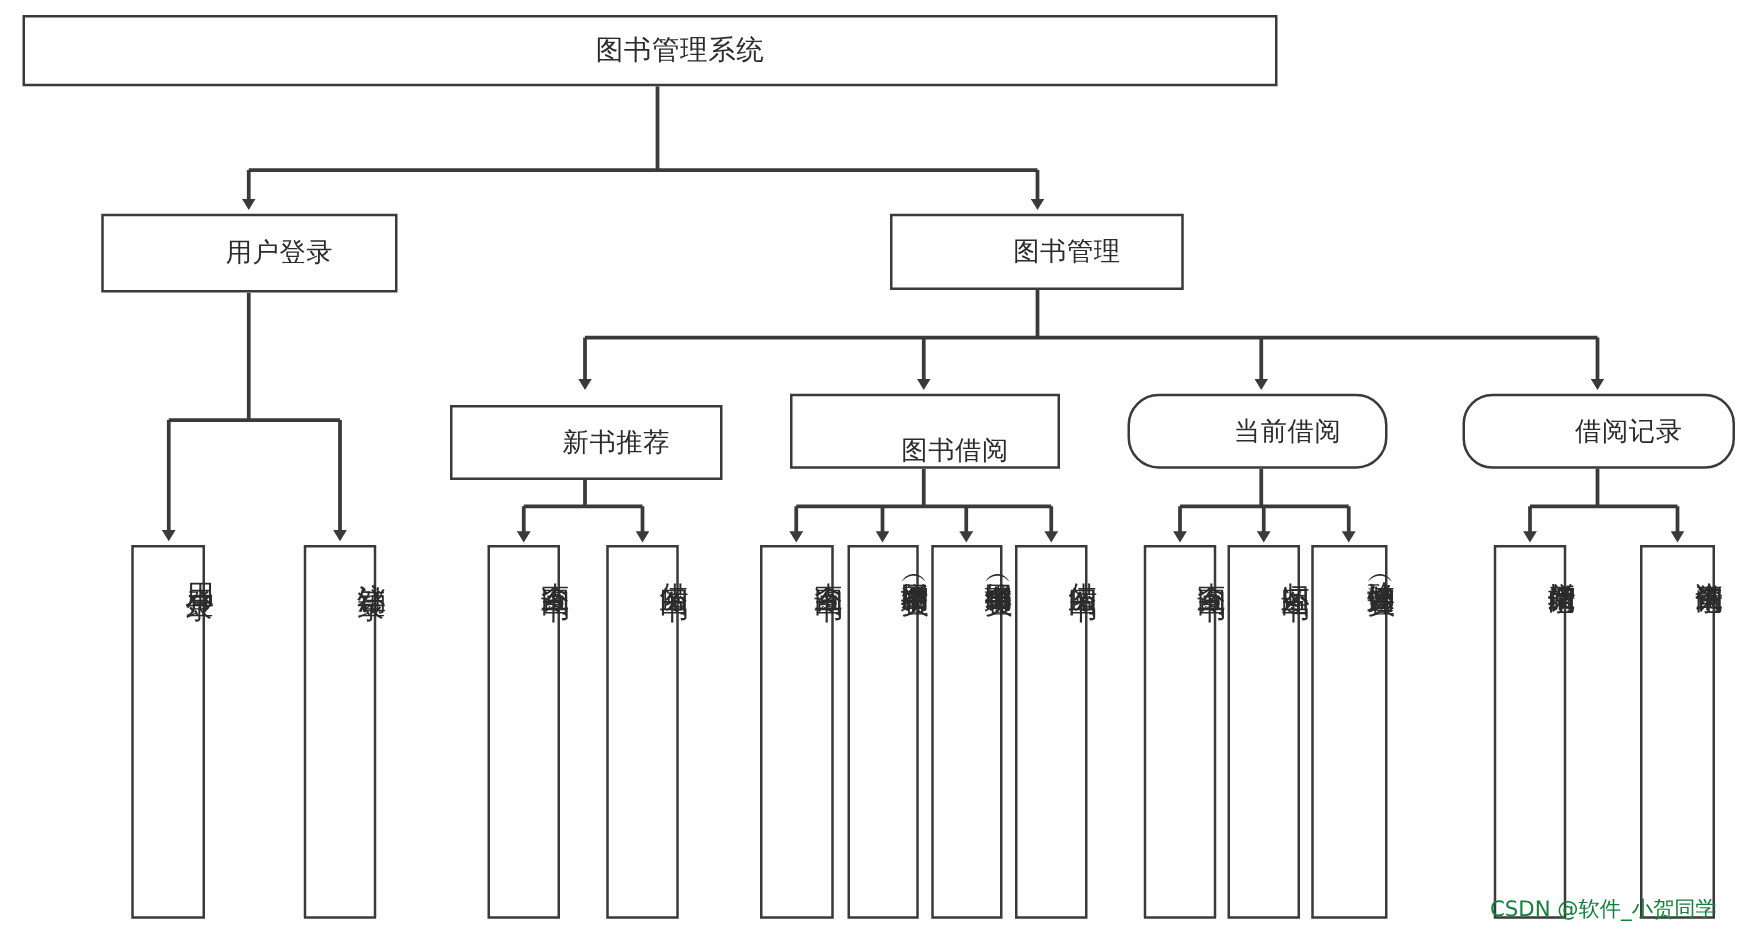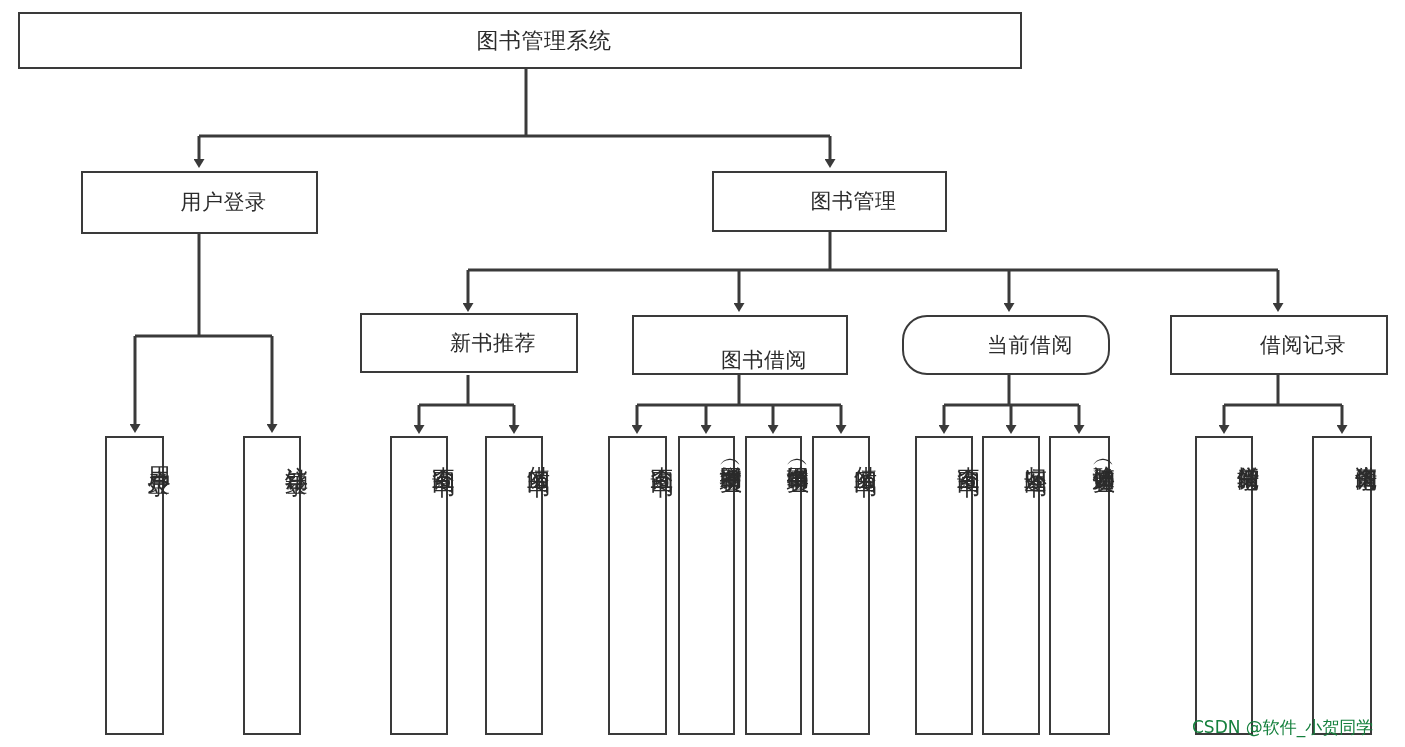--- a/index.html
+++ b/index.html
@@ -140,33 +140,33 @@
   </div>
 
   <div class="node h" style="left:81px; top:171px; width:237px; height:63px;">
     <span class="label">用户登录</span>
   </div>
 
   <div class="node h" style="left:712px; top:171px; width:235px; height:61px;">
     <span class="label">图书管理</span>
   </div>
 
-  <div class="node h" style="left:360px; top:313px; width:218px; height:60px;">
+  <div class="node h" style="left:360px; top:324px; width:218px; height:60px;">
     <span class="label">新书推荐</span>
   </div>
 
   <div class="node h" style="left:632px; top:315px; width:216px; height:60px;align-items:flex-end;">
     <span class="label">图书借阅</span>
   </div>
 
   <div class="node h" style="left:902px; top:315px; width:208px; height:60px;border-radius:25px;">
     <span class="label">当前借阅</span>
   </div>
 
-  <div class="node h" style="left:1170px; top:315px; width:218px; height:60px;">
+  <div class="node h" style="left:1170px; top:315px; width:218px; height:60px;border-radius:24px;">
     <span class="label">借阅记录</span>
   </div>
 
   <div class="node v" style="left:105px; top:436px; width:59px; height:299px;">
     <span class="label">用户登录</span>
   </div>
 
   <div class="node v" style="left:243px; top:436px; width:58px; height:299px;">
     <span class="label">注销登录</span>
   </div>

